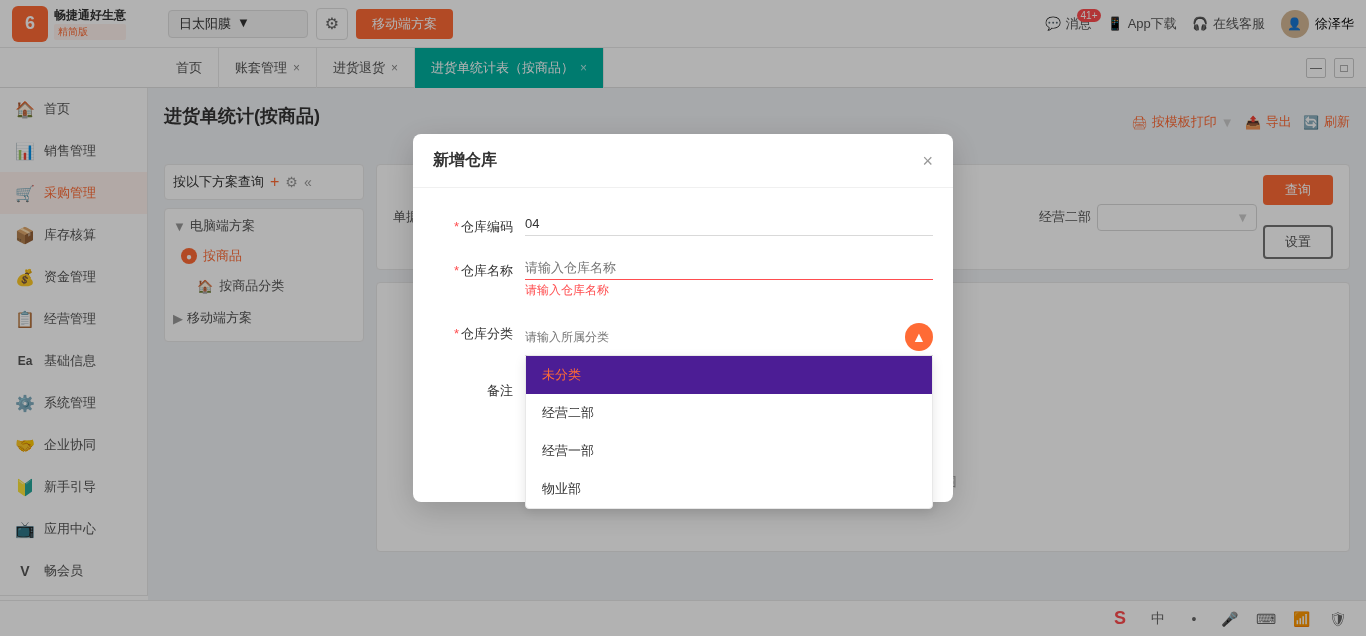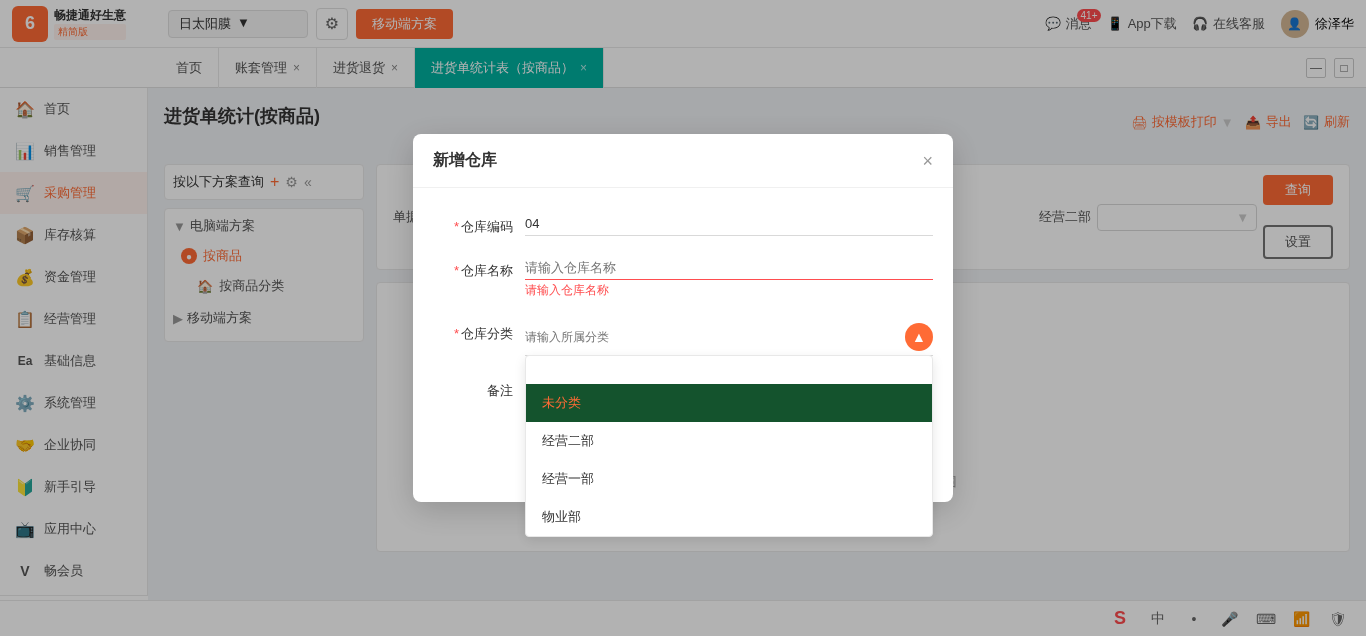--- a/index.html
+++ b/index.html
@@ -368,21 +368,21 @@
       box-shadow: 0 4px 12px rgba(0,0,0,0.1);
       z-index: 200;
       min-width: 280px;
     }
     .dropdown-item {
       padding: 10px 16px;
       cursor: pointer;
       font-size: 13px;
       color: #333;
     }
-    .dropdown-item.selected { background: #14532d; color: #ff6b35; margin-top: 28px; }
+    .dropdown-item.selected { background: #4c1d95; color: #ff6b35; }
 
     .modal-footer {
       display: flex;
       justify-content: flex-end;
       padding: 12px 20px 20px;
       gap: 10px;
     }
     .btn-save {
       background: #ff6b35;
       color: #fff;

